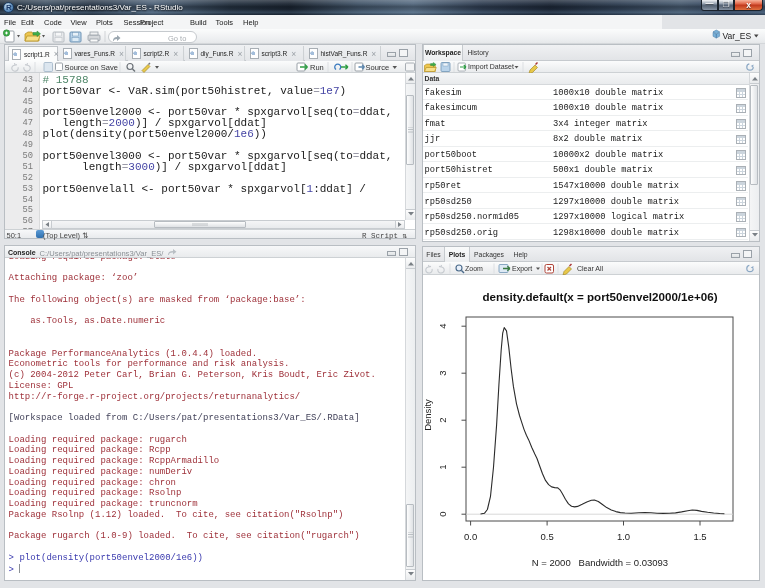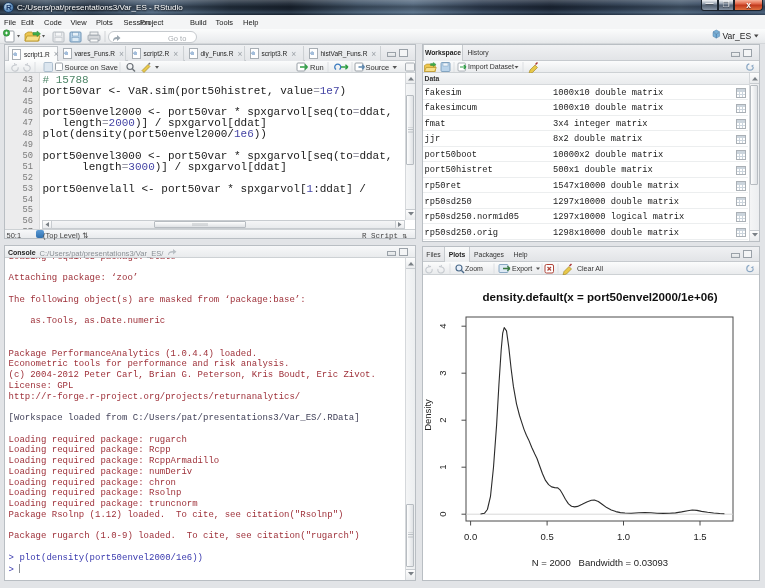--- a/index.html
+++ b/index.html
@@ -17,21 +17,21 @@
  background:linear-gradient(180deg,rgba(255,255,255,.92),rgba(205,215,225,.55) 40%,rgba(135,148,162,.38) 50%,rgba(215,225,235,.5));}
 #btn-min{left:701px;width:17px;border-radius:0 0 0 3px;}
 #btn-max{left:718px;width:16px;}
 #btn-close{left:734px;width:29px;border-radius:0 0 4px 0;
  background:linear-gradient(180deg,#f7b49c 0%,#e0674a 38%,#c13a1e 52%,#e0713f 100%);}
 .winbtn span{position:absolute;left:0;right:0;text-align:center;color:#fff;font-size:8px;line-height:10px;text-shadow:0 1px 1px rgba(0,0,0,.6);}
 #btn-min span{top:-2px;font-weight:bold;}
 #btn-max span{top:0px;}
 #btn-close span{top:0px;font-weight:bold;font-size:8.5px;}
 
-#menubar{position:absolute;left:0;top:15px;width:765px;height:14px;background:#f4f5f6;font-size:7.5px;color:#1a1a1a;}
+#menubar{position:absolute;left:0;top:15px;width:662px;height:14px;background:#f4f5f6;font-size:7.5px;color:#1a1a1a;}
 #menubar span{position:absolute;top:3px;}
 
 #maintb{position:absolute;left:0;top:29px;width:765px;height:15px;
  background:linear-gradient(180deg,#fbfcfc,#eceef0 75%,#e6e8ea);border-bottom:1px solid #d4d7da;}
 
 .pane{position:absolute;background:#fff;border:1px solid #b9bec3;}
 .tabstrip{position:absolute;left:0;top:0;right:0;height:16px;background:linear-gradient(180deg,#f0f1f3,#e2e4e7);border-bottom:1px solid #c6cace;}
 .ptab{position:absolute;top:0;height:16px;font-size:6.8px;color:#333;text-align:center;line-height:16px;}
 .ptab.active{background:linear-gradient(180deg,#fafbfb,#eceef0);border-left:1px solid #c6cace;border-right:1px solid #c6cace;font-weight:bold;color:#222;}
 .ptoolbar{position:absolute;left:0;right:0;height:12px;background:linear-gradient(180deg,#fbfcfc,#e9ebed);border-bottom:1px solid #cdd1d4;}

